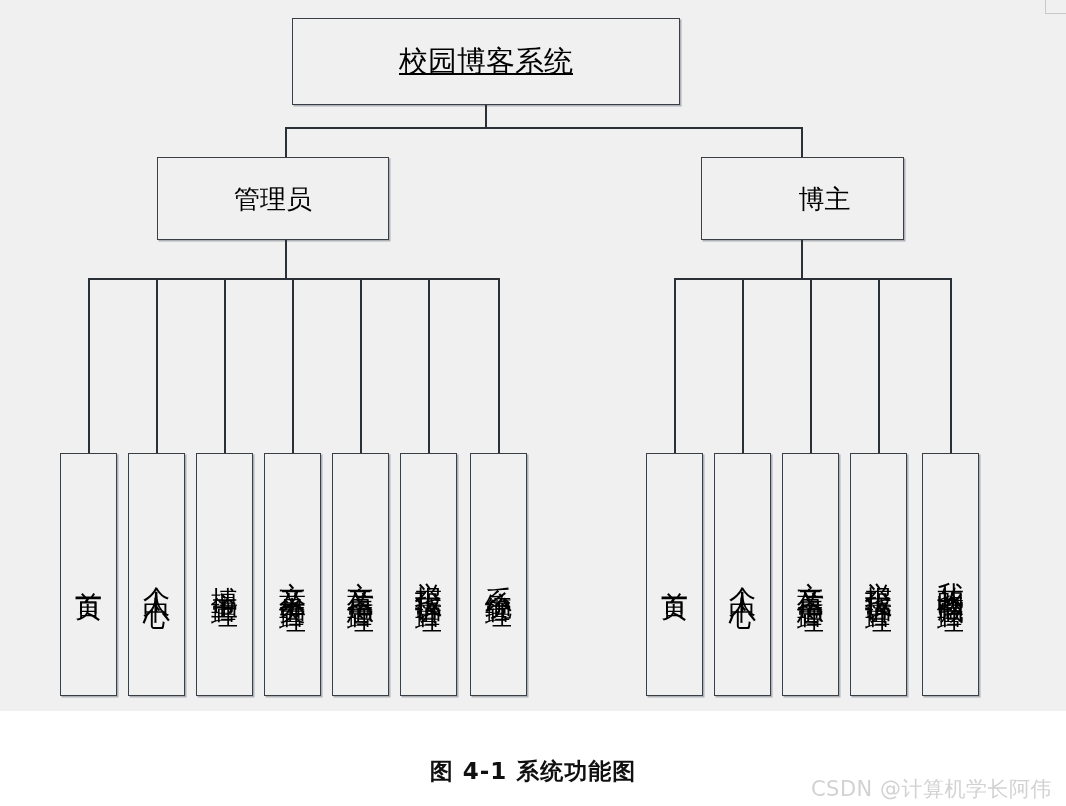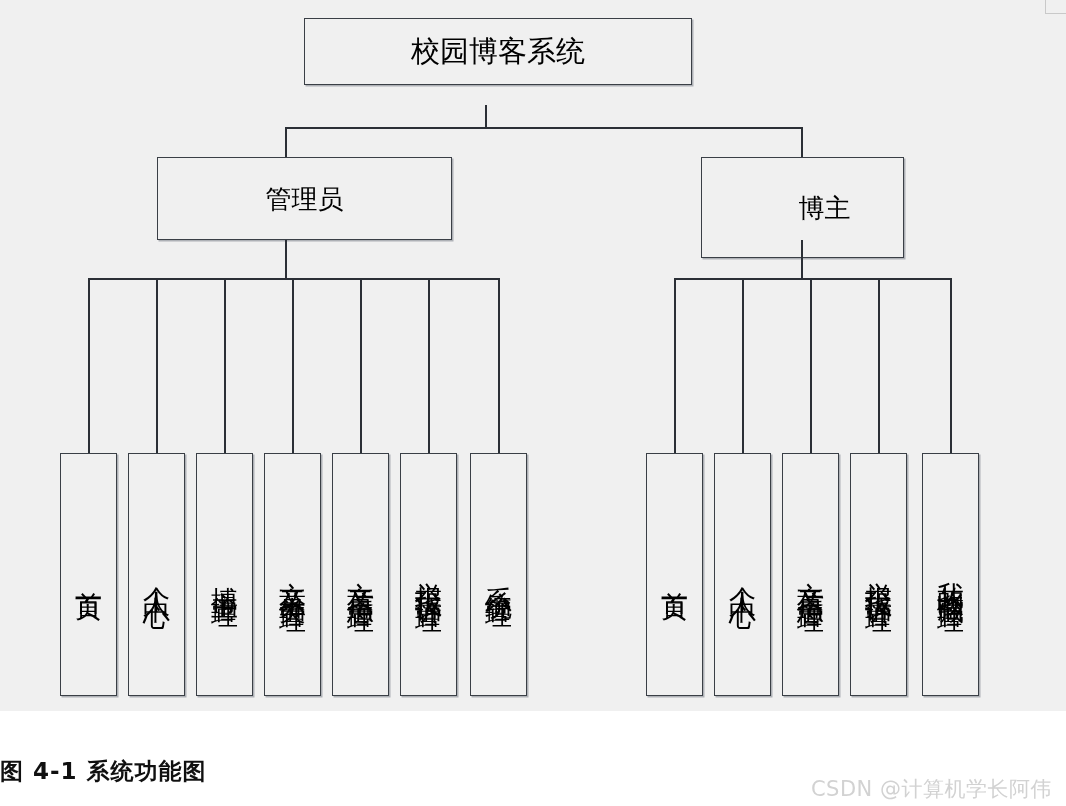--- a/index.html
+++ b/index.html
@@ -49,38 +49,39 @@
     justify-content: center;
     color: #000000;
   }
   .node-label {
     color: #000;
     line-height: 1;
     white-space: nowrap;
   }
 
   .node.root {
-    left: 304px;
+    left: 292px;
     top: 18px;
     width: 388px;
-    height: 67px;
+    height: 87px;
+    text-decoration: underline;
   }
   .node.root .node-label { font-size: 29px; }
 
   .node.mid-admin {
     left: 157px;
     top: 157px;
-    width: 295px;
+    width: 232px;
     height: 83px;
   }
   .node.mid-blogger {
     left: 701px;
     top: 157px;
     width: 203px;
-    height: 101px;
+    height: 83px;
     padding-left: 44px;
   }
   .node.mid-admin .node-label,
   .node.mid-blogger .node-label { font-size: 26px; }
 
   
   .node.leaf {
     top: 453px;
     width: 57px;
     height: 243px;
@@ -103,20 +104,21 @@
   }
   .line.v { width: 1.6px; }
   .line.h { height: 1.6px; }
 
   
   #caption {
     position: absolute;
     left: 0;
     top: 756px;
     width: 1066px;
+    text-align: center;
     font-size: 23px;
     font-weight: bold;
     color: #101010;
     letter-spacing: 1px;
   }
   #watermark {
     position: absolute;
     right: 14px;
     top: 775px;
     font-size: 21px;

